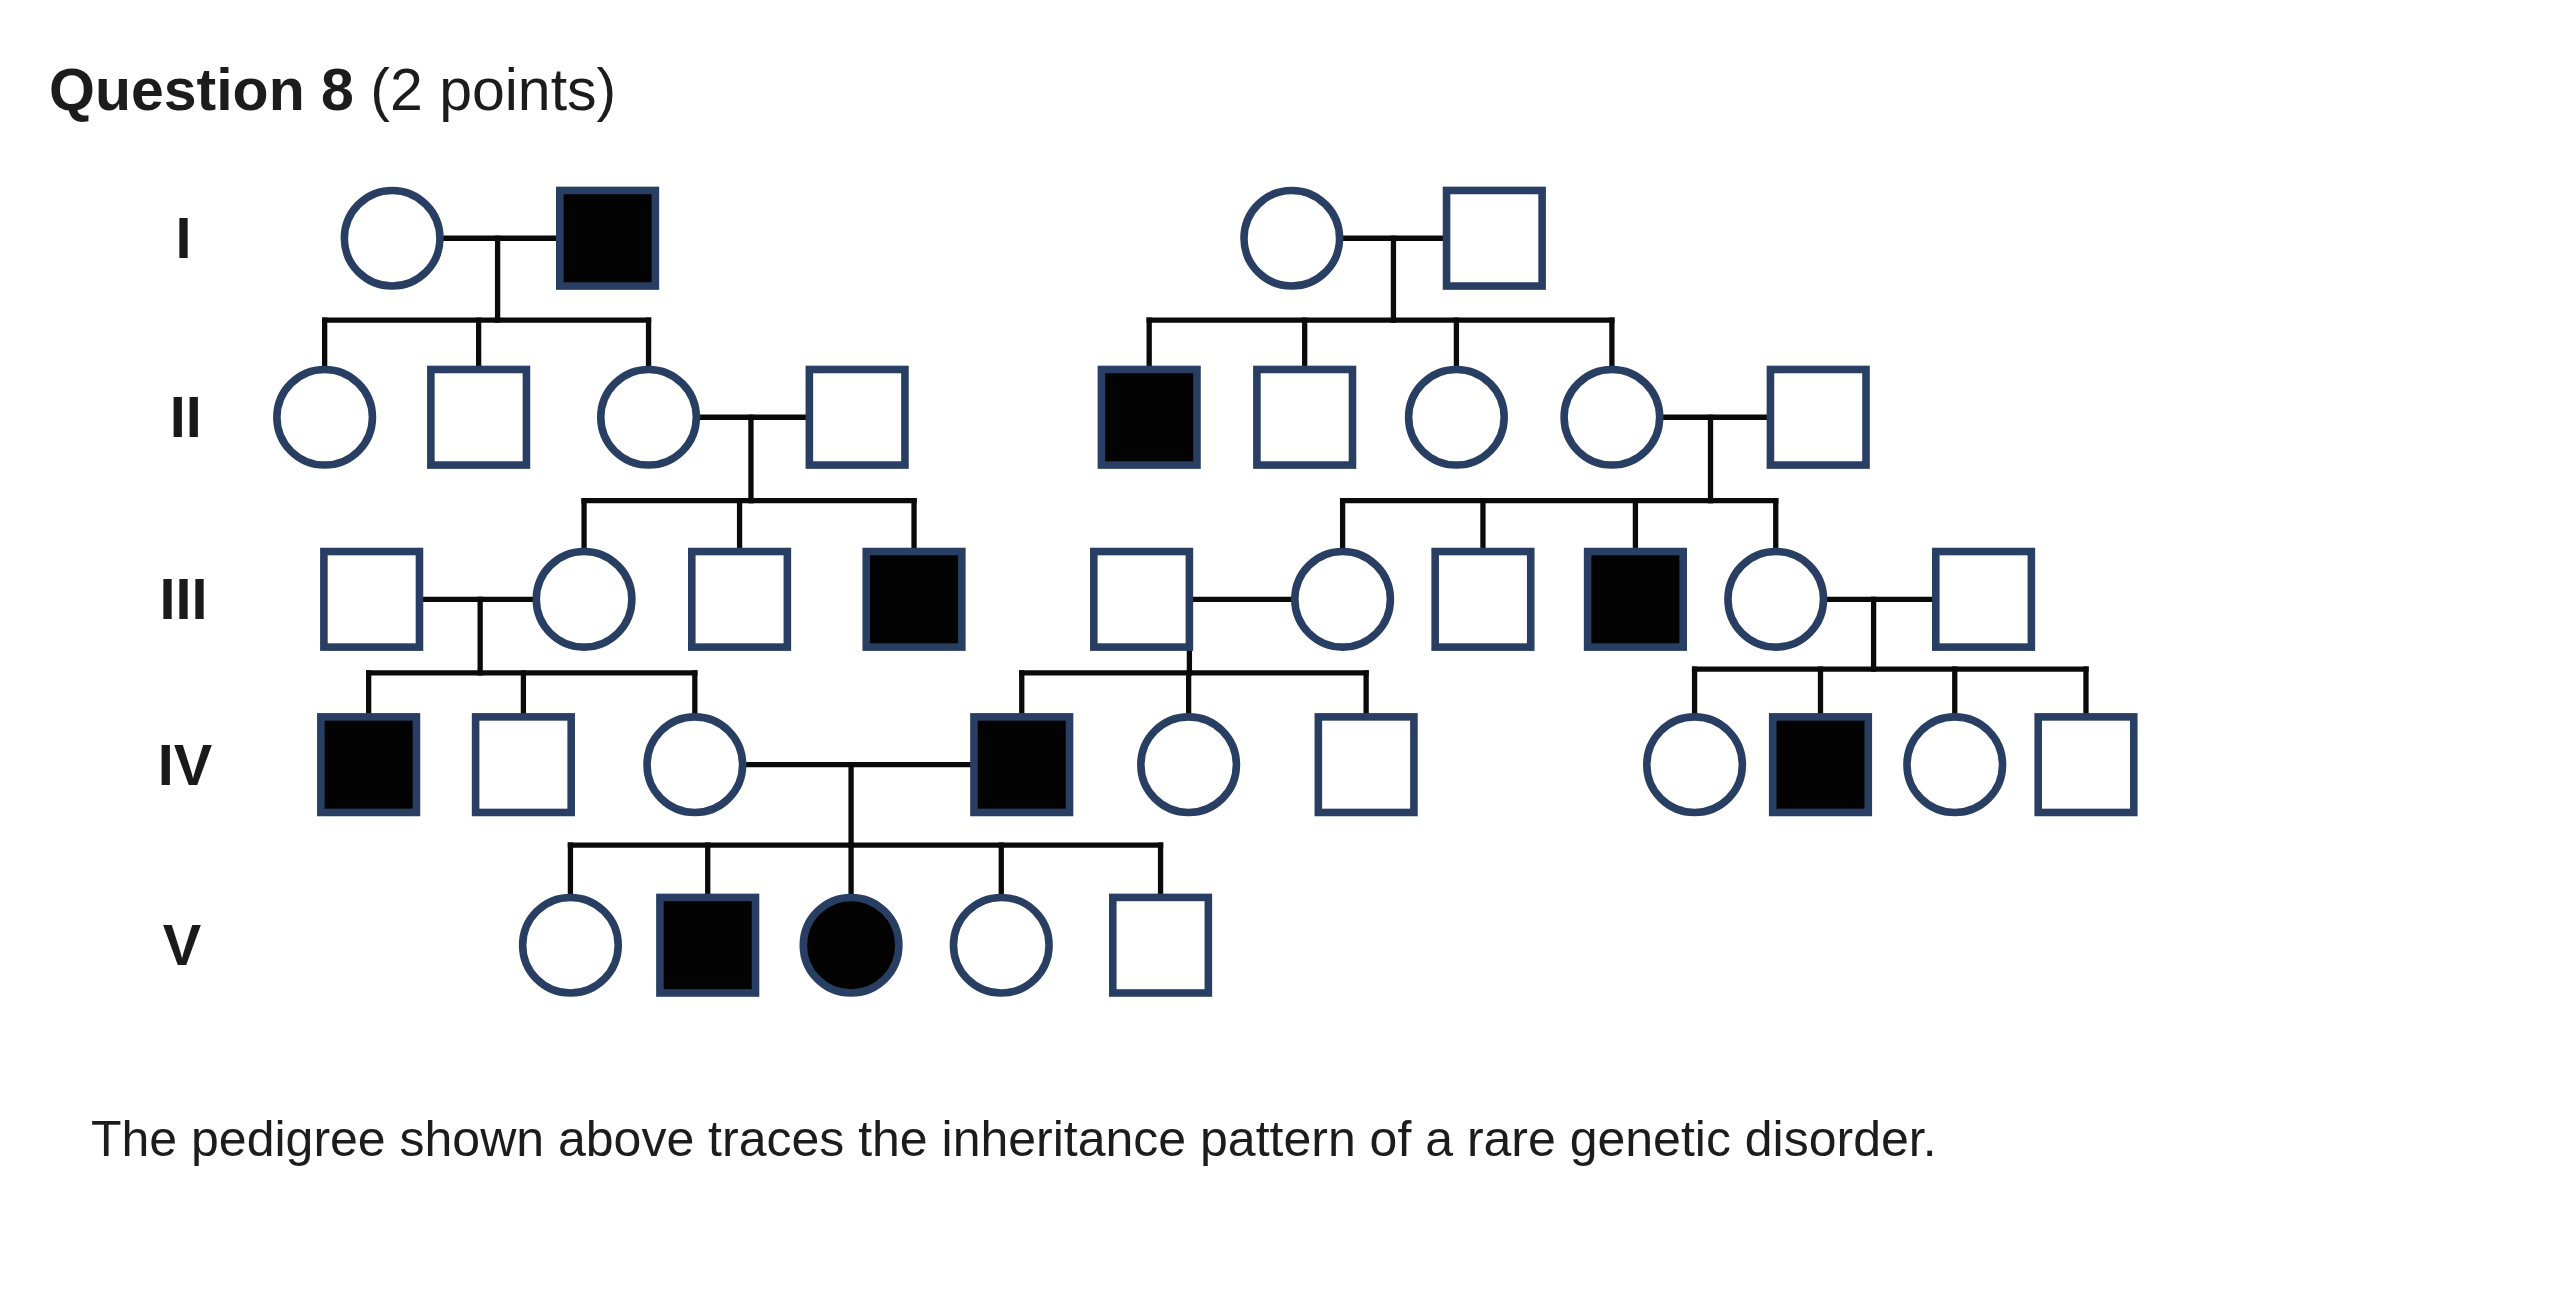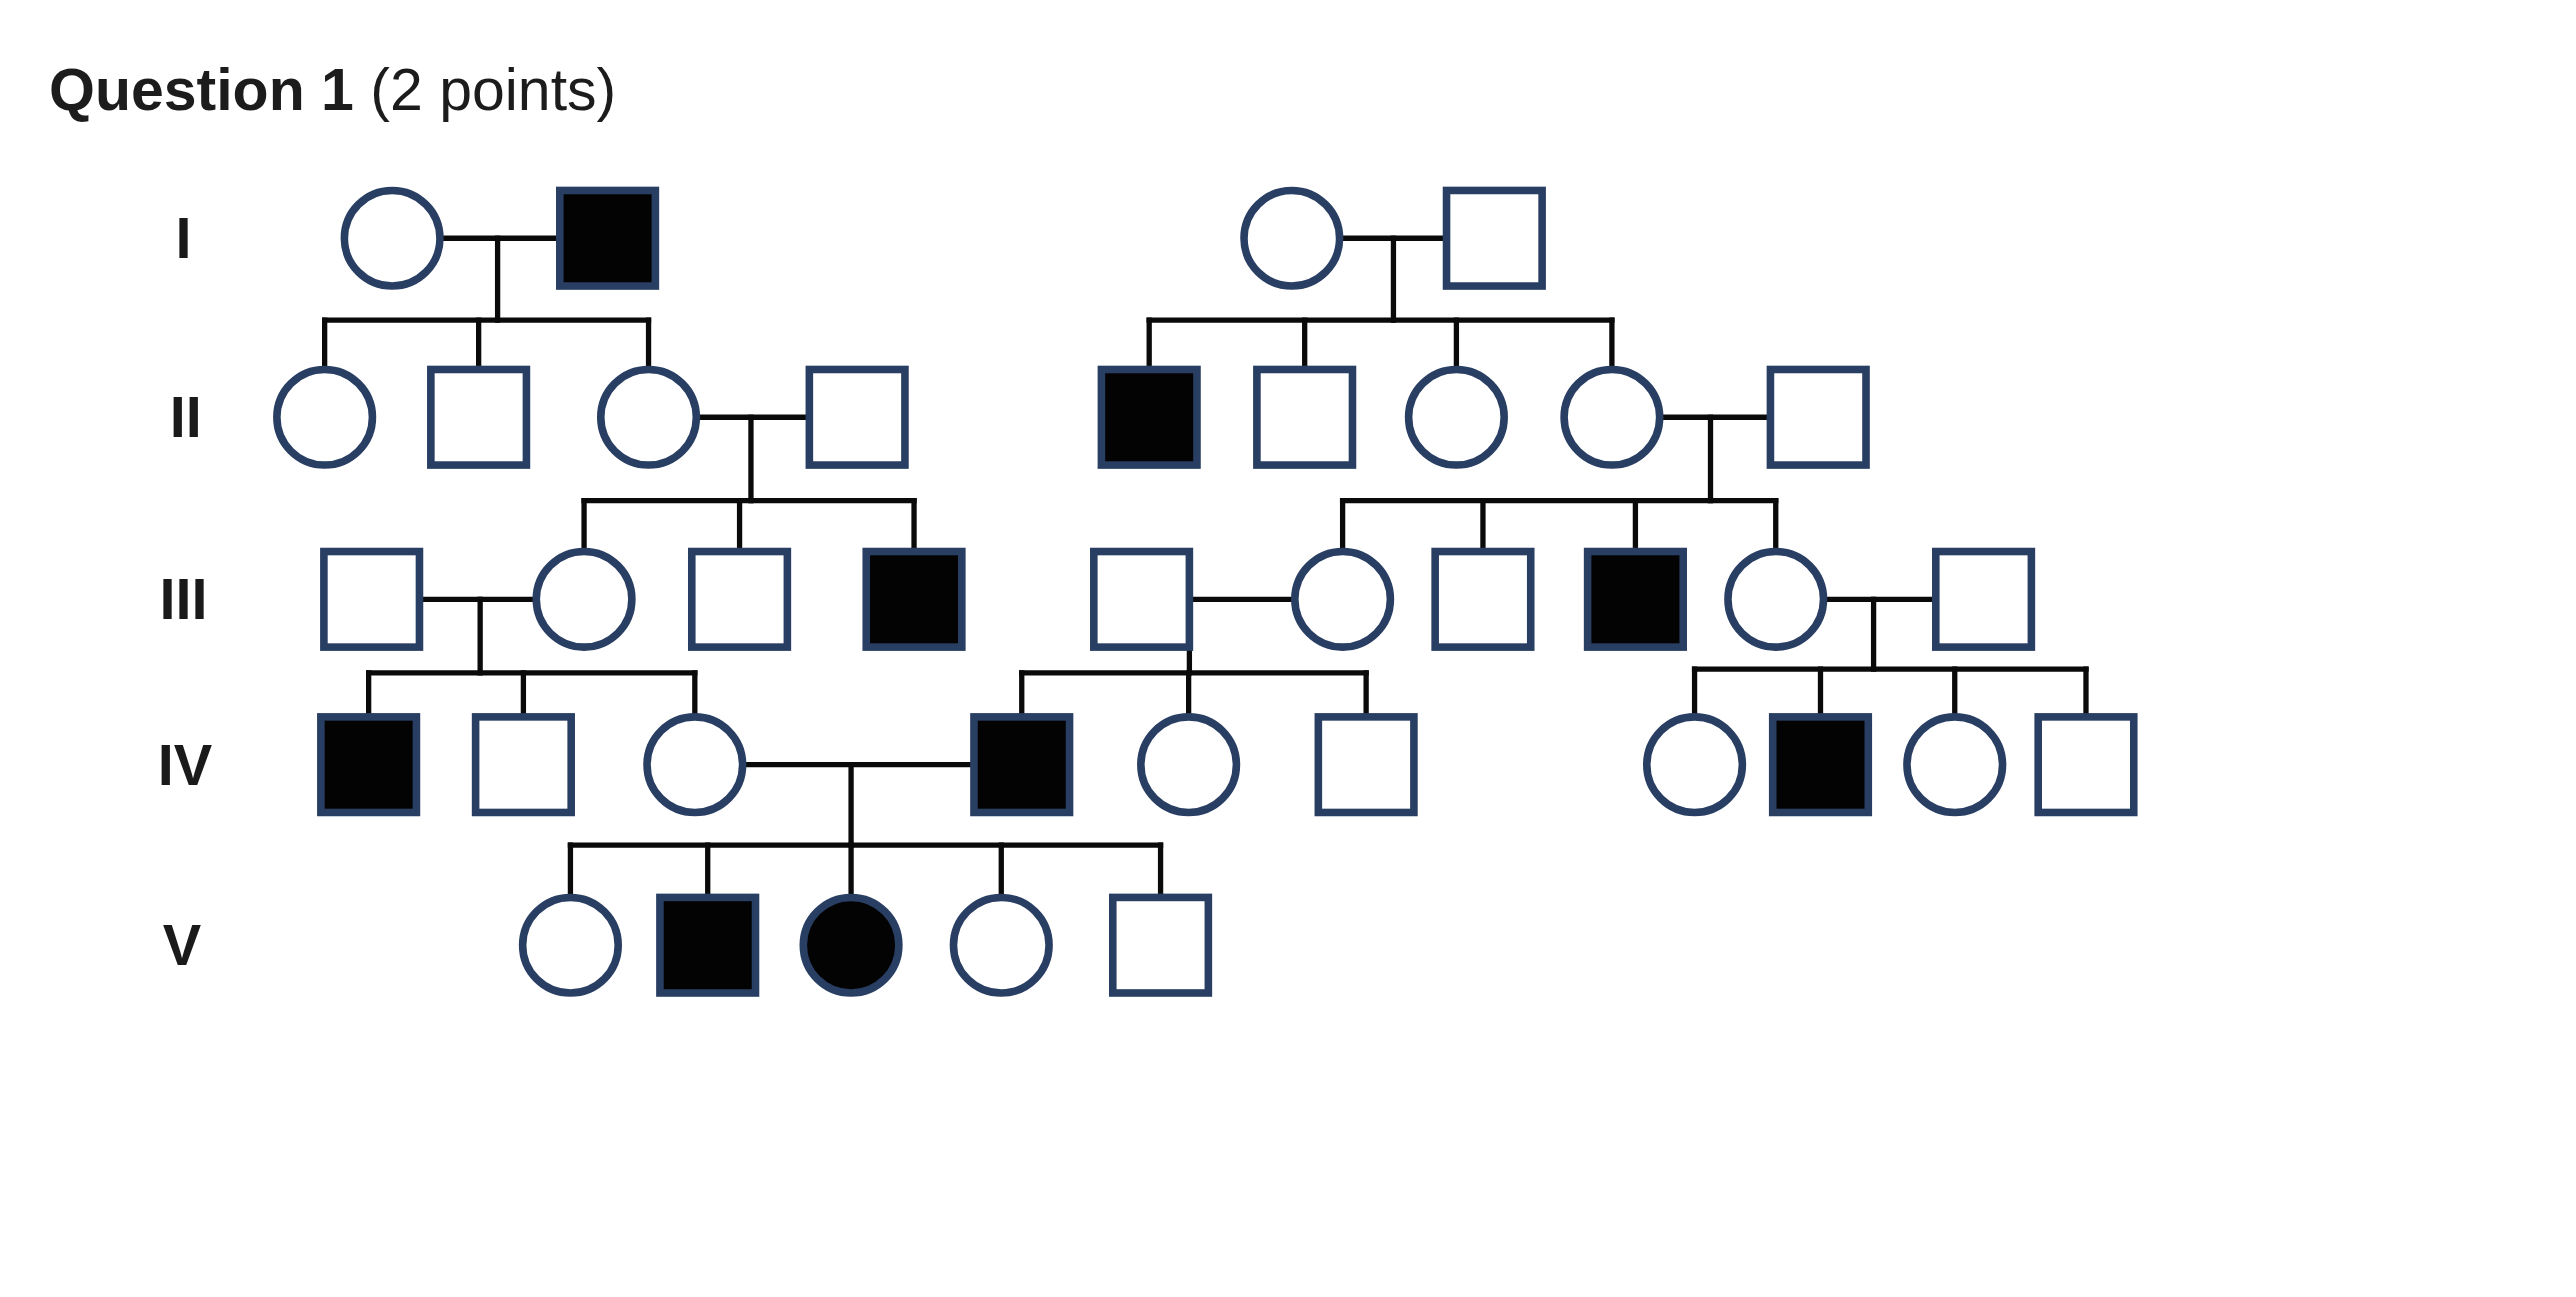--- a/index.html
+++ b/index.html
@@ -43,21 +43,21 @@
     line-height: 85px;
     white-space: nowrap;
     color: #1c1c1c;
   }
 </style>
 </head>
 <body>
 
 <div class="page">
 
-  <div class="title"><span class="bold">Question 1</span><span> (2 points)</span></div>
+  <div class="title"><span class="bold">Question 8</span><span> (2 points)</span></div>
 
   <svg id="pedigree-svg" viewBox="0 0 3396 1711" xmlns="http://www.w3.org/2000/svg">
       <g stroke="#0a0a0a" stroke-width="7" stroke-linecap="square" fill="none">
         <line x1="517" y1="314" x2="801" y2="314"></line>
         <line x1="656" y1="314" x2="656" y2="422"></line>
         <line x1="428" y1="422" x2="855" y2="422"></line>
         <line x1="428" y1="422" x2="428" y2="487"></line>
         <line x1="631" y1="422" x2="631" y2="487"></line>
         <line x1="855" y1="422" x2="855" y2="487"></line>
         <line x1="1703" y1="314" x2="1970" y2="314"></line>
@@ -151,16 +151,17 @@
       <g font-family="&quot;Liberation Sans&quot;, sans-serif" font-size="76" font-weight="700" fill="#1a1a1a">
         <text x="242" y="314" text-anchor="middle" dominant-baseline="central">I</text>
         <text x="245" y="550" text-anchor="middle" dominant-baseline="central">II</text>
         <text x="242" y="790" text-anchor="middle" dominant-baseline="central">III</text>
         <text x="244" y="1008" text-anchor="middle" dominant-baseline="central">IV</text>
         <text x="240" y="1246" text-anchor="middle" dominant-baseline="central">V</text>
       </g>
     </svg>
 
   <div class="caption">
+    <div>The pedigree shown above traces the inheritance pattern of a rare genetic disorder.</div>
   </div>
 
 </div>
 
 
 </body></html>

